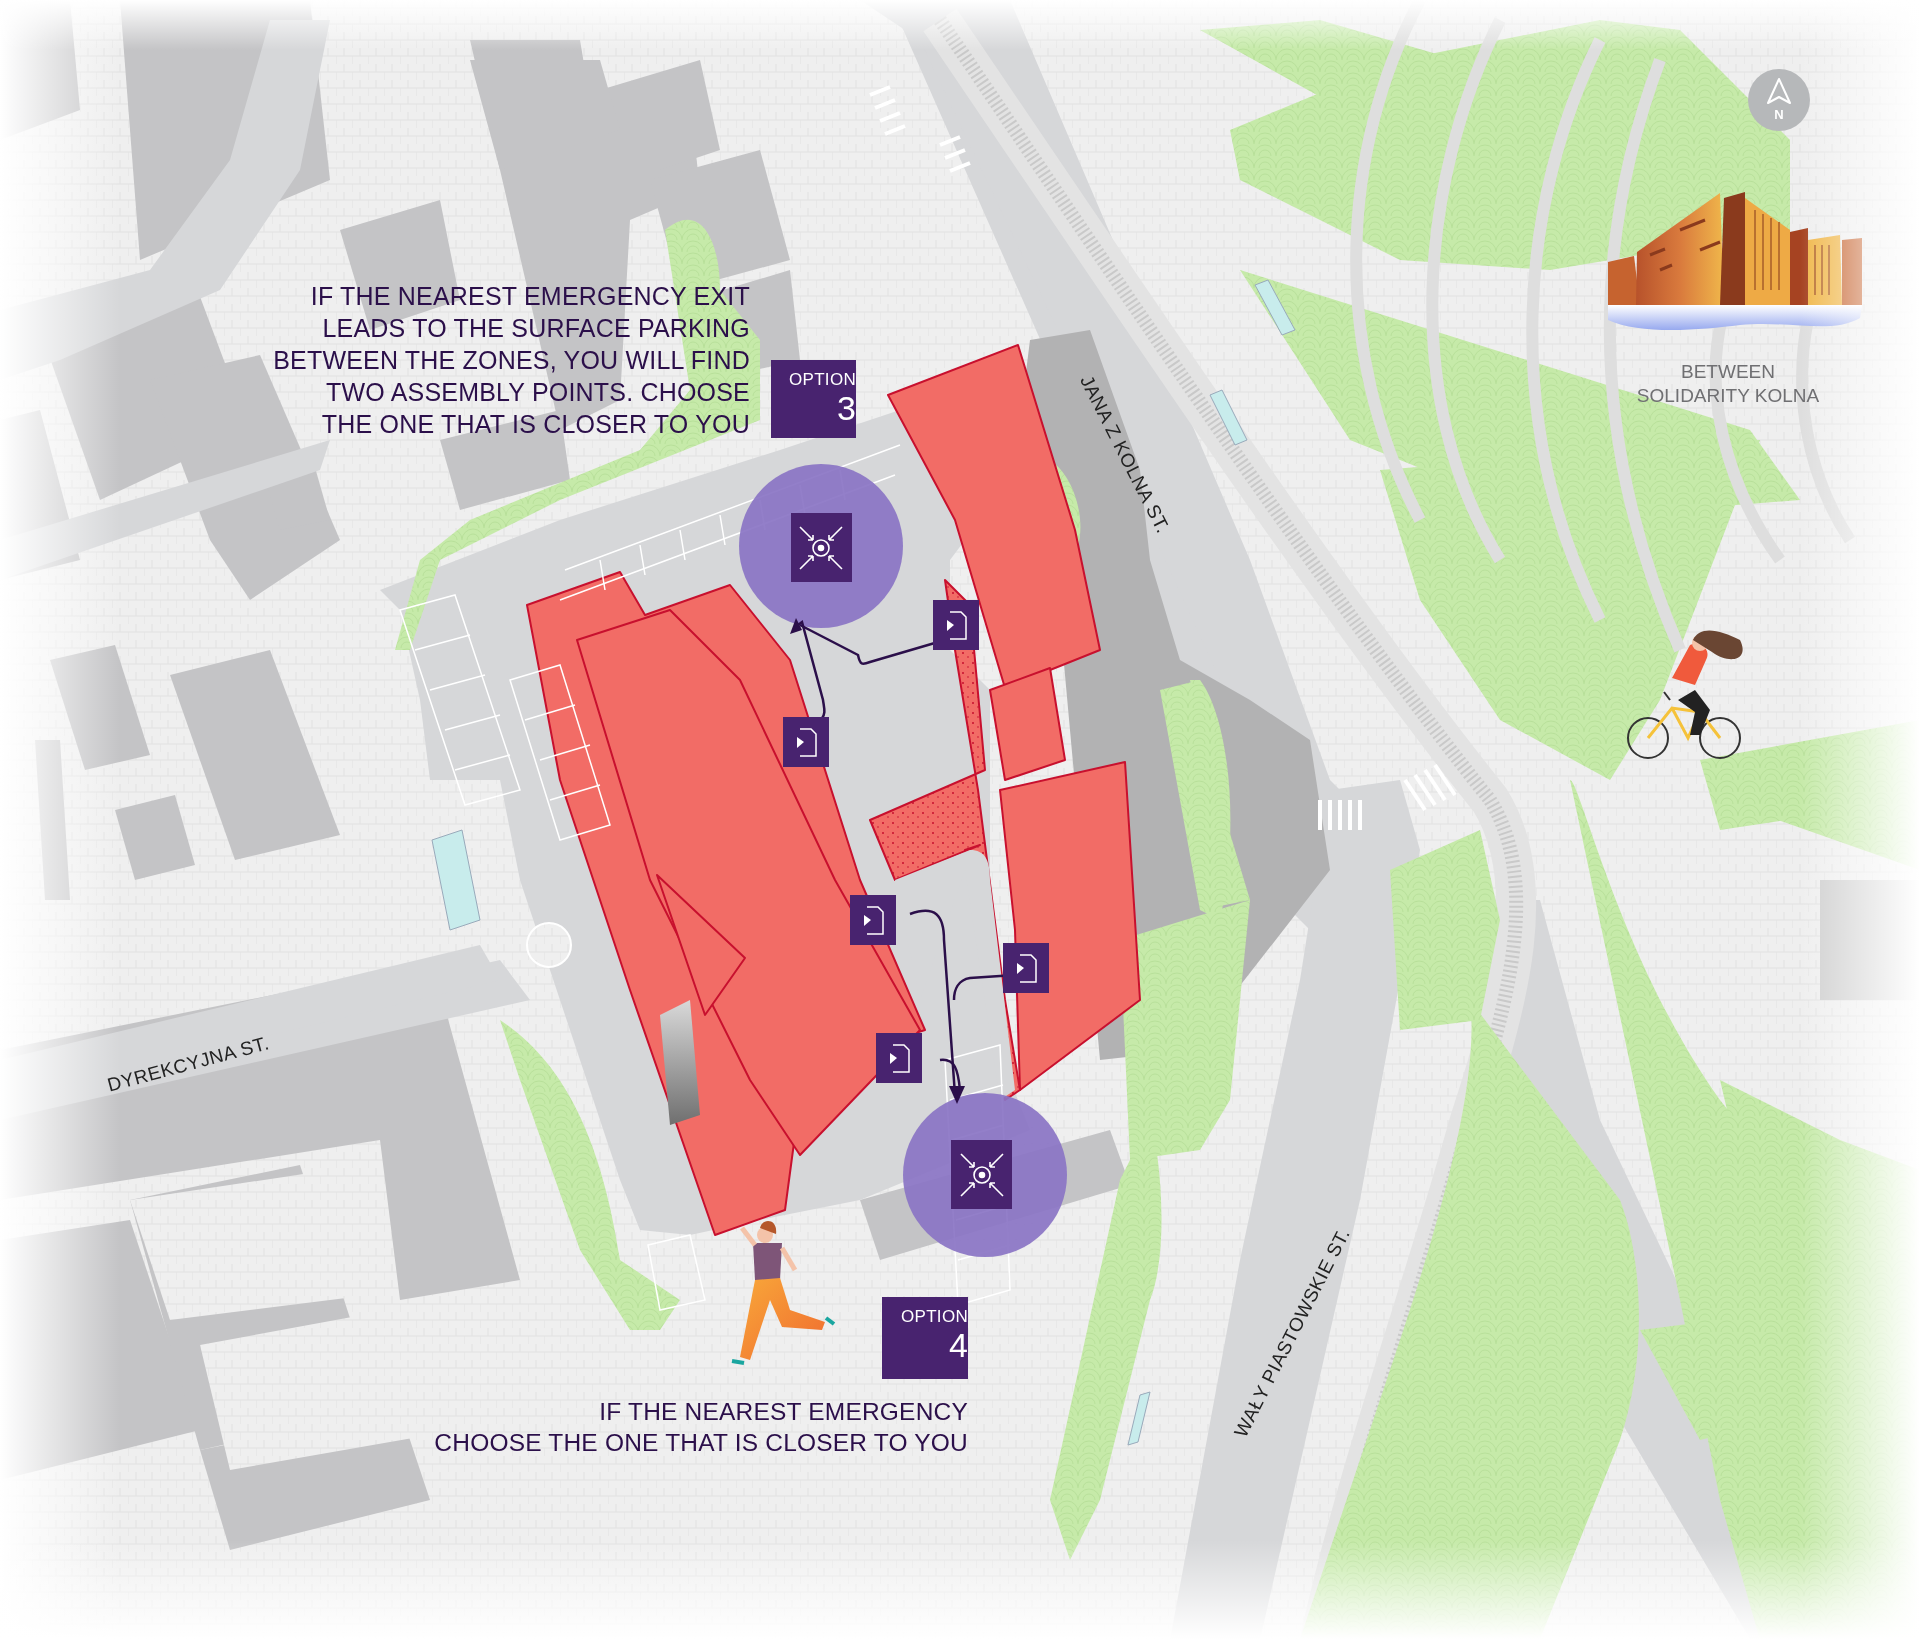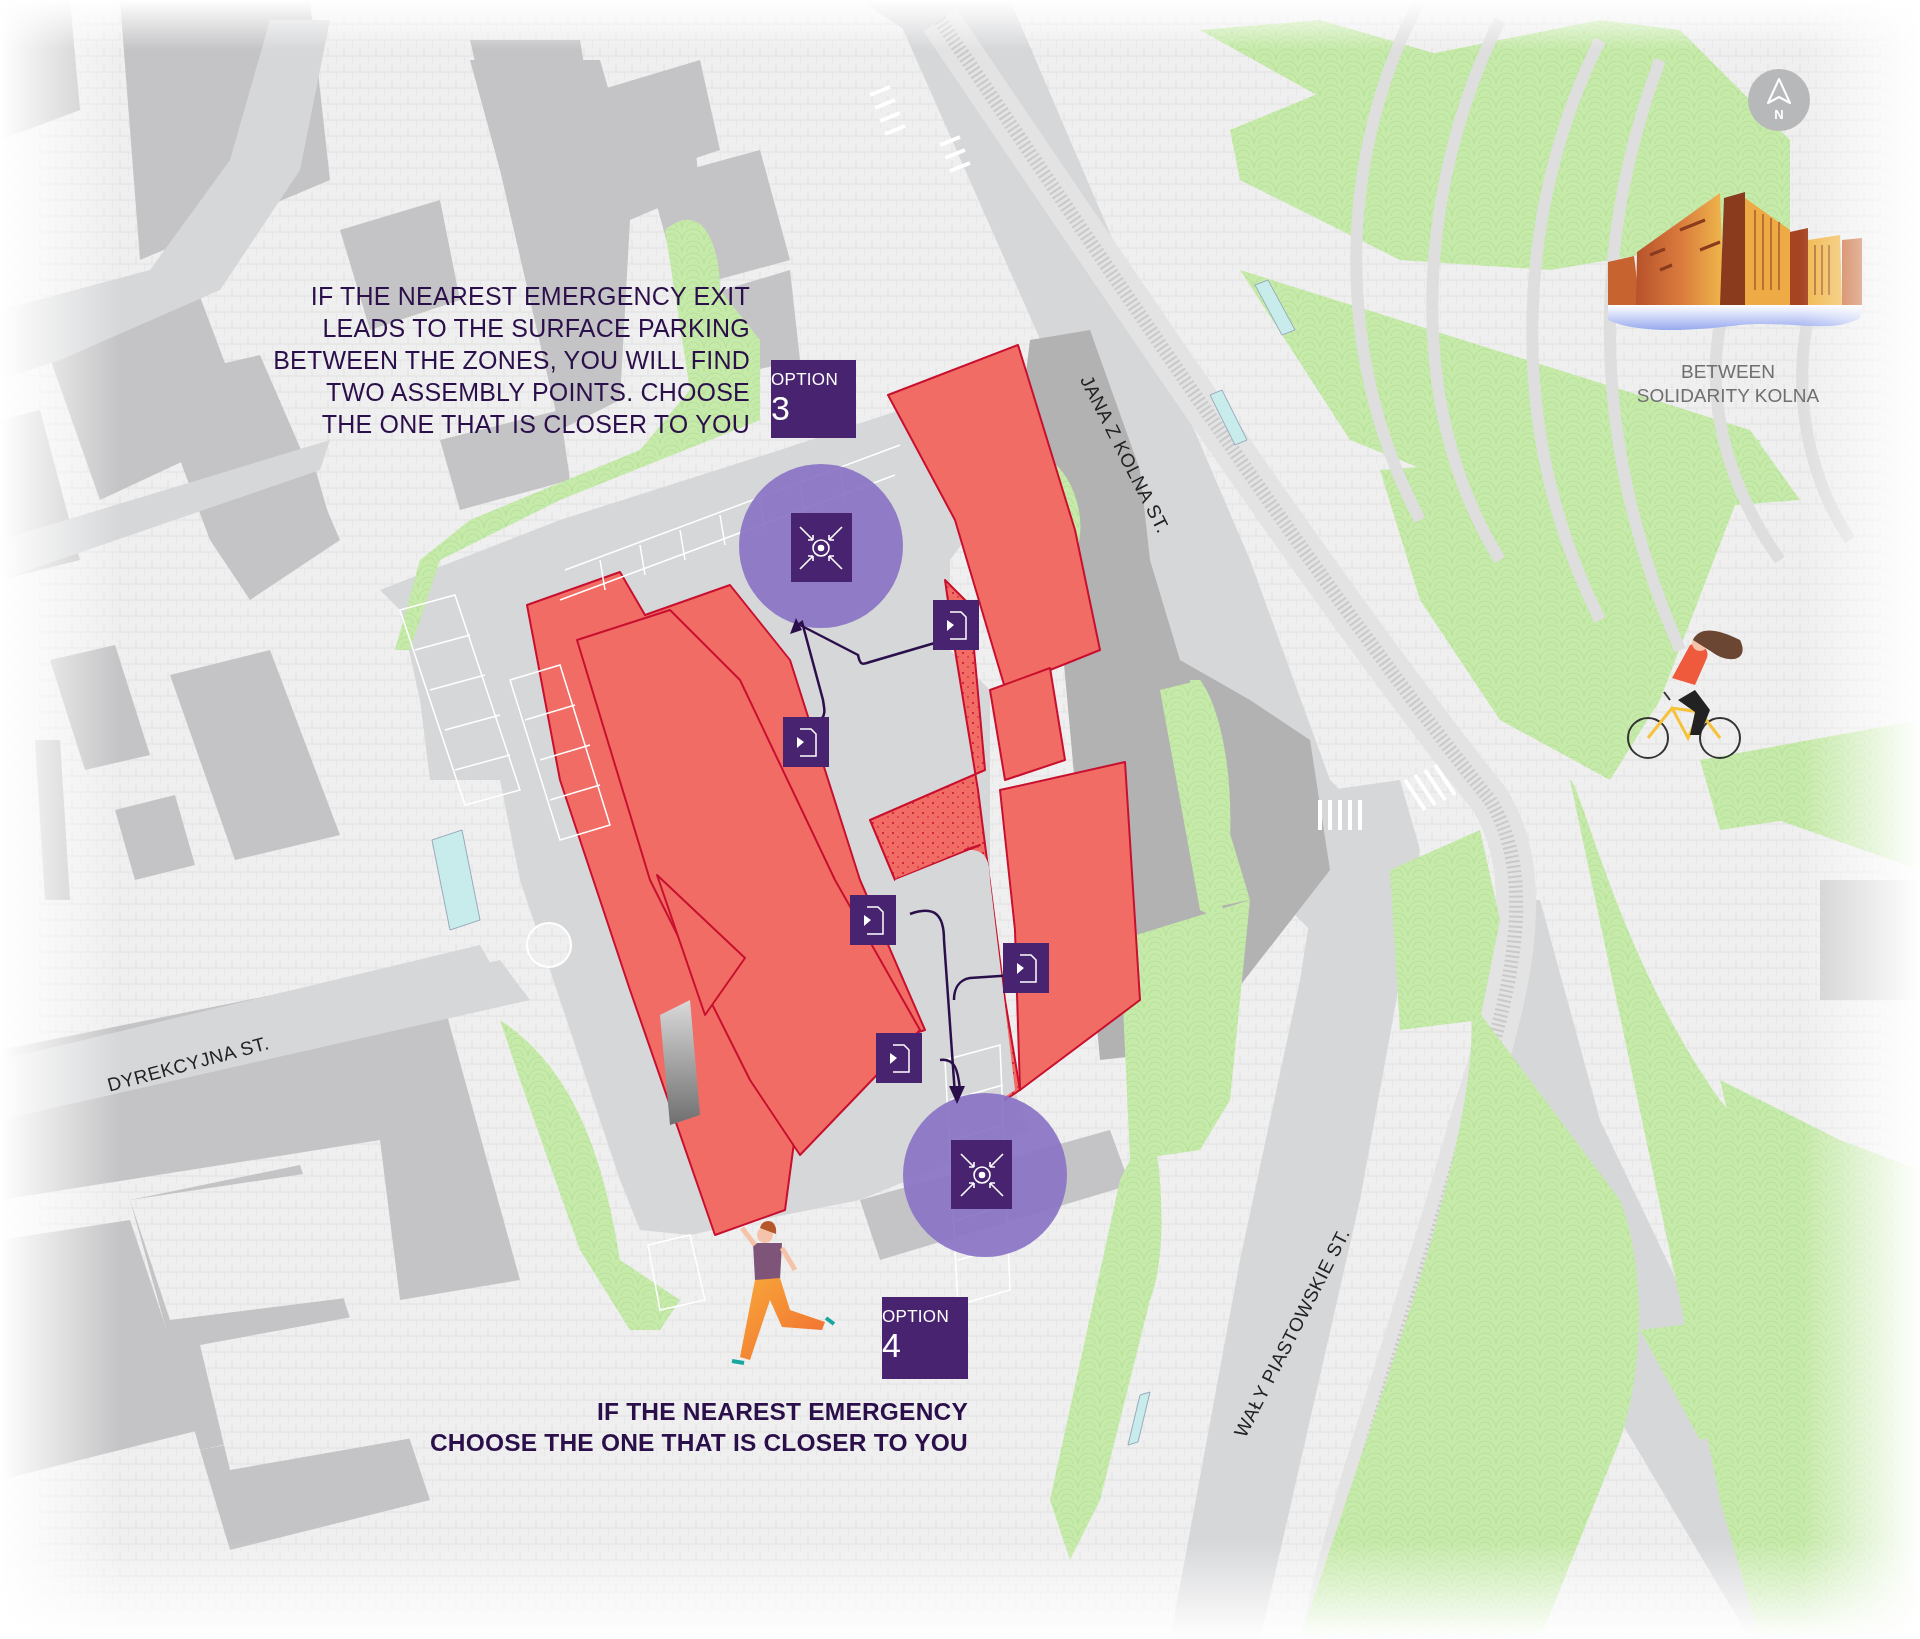--- a/index.html
+++ b/index.html
@@ -1,21 +1,21 @@
 <!DOCTYPE html>
 <html><head>
 <meta charset="utf-8">
 <style>
   html, body { margin:0; padding:0; background:#ffffff; }
   body { width:1920px; height:1639px; position:relative; overflow:hidden; font-family:"Liberation Sans", sans-serif; }
   #map { position:absolute; left:0; top:0; width:1920px; height:1639px; }
   .callout { position:absolute; color:#2b0f4a; font-family:"Liberation Sans", sans-serif; text-transform:uppercase; text-align:right; font-size:25px; line-height:32px; letter-spacing:0.2px; white-space:nowrap; }
   .callout-3 { left:200px; top:280px; width:550px; }
-  .callout-4 { left:360px; top:1396px; width:608px; font-size:24.5px; line-height:31px;font-weight:bold; }
-  .option-badge { position:absolute; background:#48236f; color:#ffffff; text-align:left; font-family:"Liberation Sans", sans-serif; }
+  .callout-4 { left:360px; top:1396px; width:608px; font-size:24.5px; line-height:31px; }
+  .option-badge { position:absolute; background:#48236f; color:#ffffff; text-align:right; font-family:"Liberation Sans", sans-serif; }
   .option-badge .lbl { display:block; font-size:17px; padding-top:10px; letter-spacing:0.3px; }
   .option-badge .num { display:block; font-size:34px; line-height:36px; }
   .badge-3 { left:771px; top:360px; width:85px; height:78px; }
   .badge-4 { left:882px; top:1297px; width:86px; height:82px; }
   .street-label { position:absolute; color:#222222; font-size:19px; font-family:"Liberation Sans", sans-serif; white-space:nowrap; transform-origin:left center; letter-spacing:0.5px; }
   .st-dyrek { left:108px; top:1075px; transform:rotate(-15deg); }
   .st-jana { left:1085px; top:366px; transform:rotate(63deg); }
   .st-waly { left:1240px; top:1425px; transform:rotate(-63deg); }
   .landmark-label { position:absolute; left:1598px; top:360px; width:260px; text-align:center; color:#6f6f72; font-size:19px; line-height:24px; font-family:"Liberation Sans", sans-serif; }
   .compass { position:absolute; left:1748px; top:69px; width:62px; height:62px; border-radius:50%; background:#b6b8ba; }

